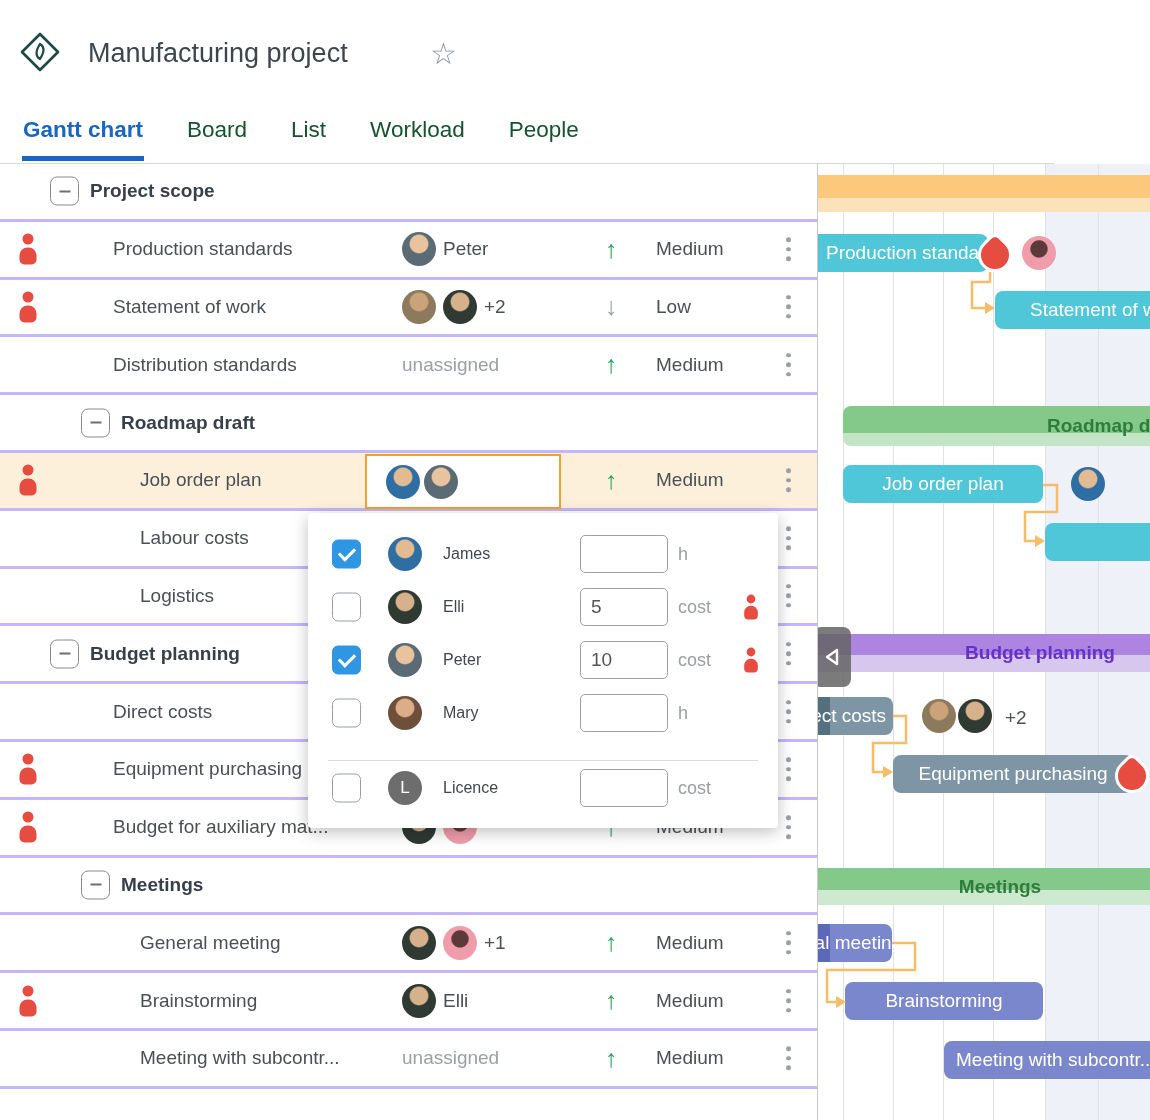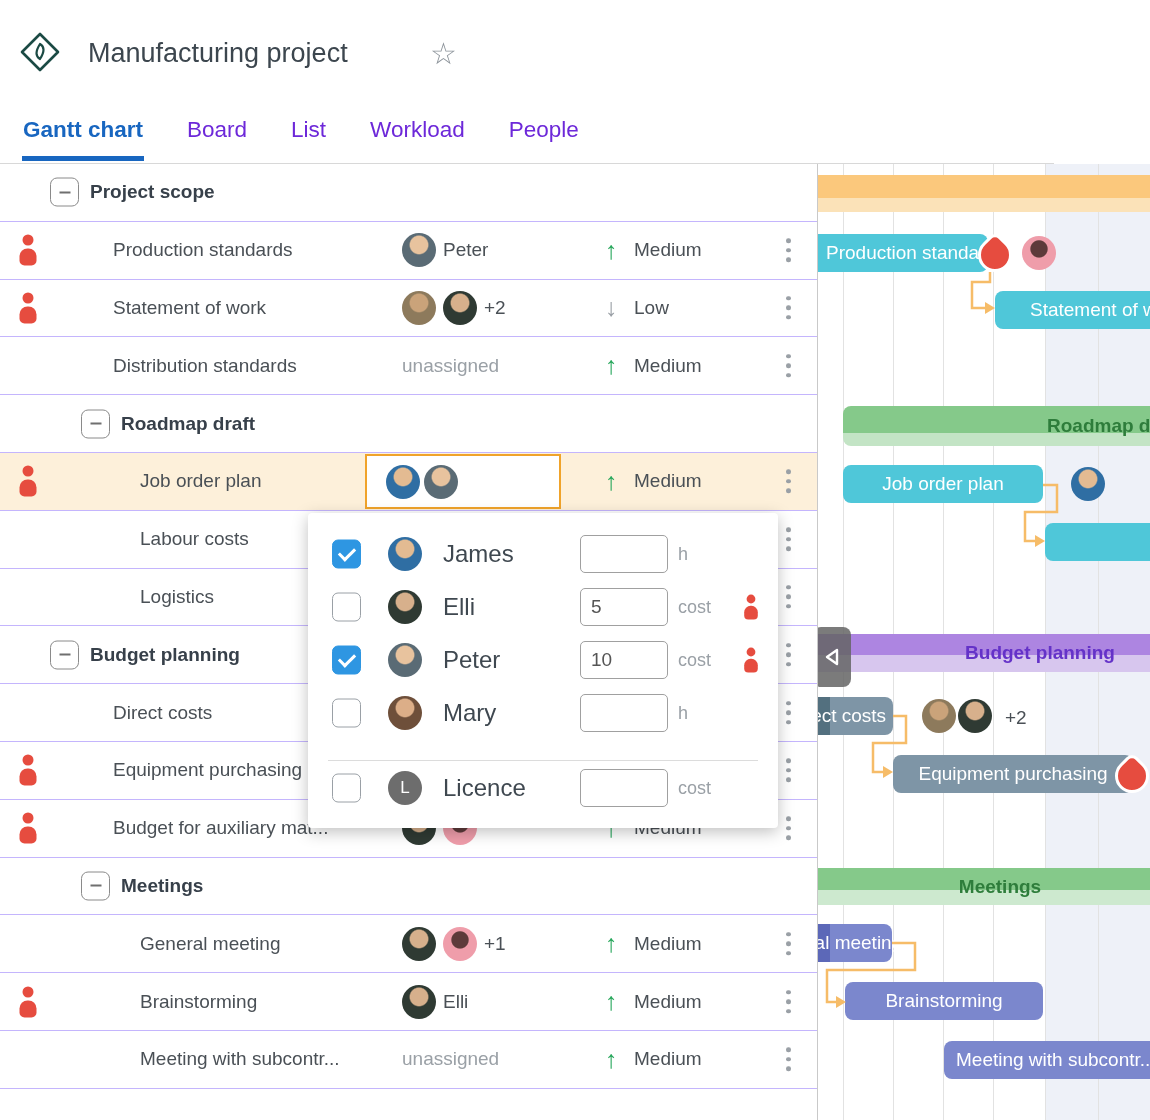--- a/index.html
+++ b/index.html
@@ -4,46 +4,46 @@
 <style>
   html,body{margin:0;padding:0;background:#fff;}
   .app{position:relative;width:1150px;height:1120px;background:#fff;overflow:hidden;
        font-family:"Liberation Sans",sans-serif;color:#4a5056;}
   
   .logo{position:absolute;left:18px;top:30px;width:44px;height:44px;}
   .title{position:absolute;left:88px;top:38px;font-size:27px;font-weight:400;color:#3c464e;}
   .star{position:absolute;left:430px;top:36px;font-size:30px;color:#8d949b;cursor:pointer;}
   .tabs{position:absolute;left:0;top:96px;width:1054px;height:68px;display:flex;align-items:center;
         padding-left:23px;gap:44px;border-bottom:1px solid #d8d8d8;box-sizing:border-box;}
-  .tab{font-size:22.5px;color:#6d28d9;cursor:pointer;}
+  .tab{font-size:22.5px;color:#14532d;cursor:pointer;}
   .tab.active{color:#1866c0;font-weight:700;position:relative;}
   .tab.active::after{content:"";position:absolute;left:-1px;right:-1px;bottom:-18px;height:5px;background:#1866c0;}
   
   .table{position:absolute;left:0;top:164px;width:818px;background:#fff;}
-  .row{position:relative;height:57.8px;border-bottom:1px solid #c4b5fd;box-sizing:border-box;background:#fff;}
+  .row{position:relative;height:57.8px;border-bottom:3px solid #c4b5fd;box-sizing:border-box;background:#fff;}
   .row.sel{background:#fdf0da;}
   .collapse{position:absolute;top:50%;transform:translateY(-50%);width:27px;height:27px;border:1.5px solid #8a8a8a;
             border-radius:7px;background:#fff;cursor:pointer;}
   .collapse .minus{position:absolute;left:50%;top:50%;transform:translate(-50%,-50%);width:11px;height:2px;background:#6f6f6f;}
   .c1{left:50px;} .c2{left:81px;}
   .glabel{position:absolute;top:50%;transform:translateY(-50%);font-size:19px;font-weight:700;color:#37404a;white-space:nowrap;}
   .g1{left:90px;} .g2{left:121px;}
   .tlabel{position:absolute;top:50%;transform:translateY(-50%);font-size:19px;color:#4a5056;white-space:nowrap;}
   .i1{left:113px;} .i2{left:140px;}
   .pflag{position:absolute;left:17px;top:50%;transform:translateY(-50%);width:22px;height:31px;}
   .pflag::before{content:"";position:absolute;left:50%;top:0;transform:translateX(-50%);
                  width:11px;height:11px;border-radius:50%;background:#e64c3f;}
   .pflag::after{content:"";position:absolute;left:50%;bottom:0;transform:translateX(-50%);
                 width:17px;height:17px;border-radius:8px 8px 5px 5px;background:#e64c3f;}
   .pflag.small{transform:translateY(-50%) scale(.8);}
   .cell-a{position:absolute;left:402px;top:0;height:100%;display:flex;align-items:center;gap:7px;font-size:19px;}
   .cell-p{position:absolute;left:598px;top:0;height:100%;display:flex;align-items:center;font-size:19px;}
   .arrow{font-size:25px;font-weight:700;width:26px;text-align:center;}
   .arrow.up{color:#28a75c;} .arrow.down{color:#9aa0a6;}
-  .prio-label{margin-left:10px;color:#4a5056;}
+  .prio-label{margin-left:32px;color:#4a5056;}
   .unassigned{color:#9aa0a6;}
   .plusn{color:#4a5056;}
   .dots{position:absolute;left:782px;top:50%;transform:translateY(-50%);display:flex;flex-direction:column;gap:5px;
         padding:4px;cursor:pointer;}
   .dots i{width:4.5px;height:4.5px;border-radius:50%;background:#9aa0a6;}
   
   .av{width:34px;height:34px;border-radius:50%;flex:0 0 auto;}
   .av1{background:radial-gradient(circle at 50% 35%,#e8c39e 0 31%,#5a6b75 36%);}
   .av2{background:radial-gradient(circle at 50% 35%,#caa37a 0 31%,#8d7a5c 36%);}
   .av3{background:radial-gradient(circle at 50% 35%,#d7b08c 0 31%,#2f3a33 36%);}
@@ -59,21 +59,21 @@
   
   .popup{position:absolute;left:308px;top:513px;width:470px;height:315px;background:#fff;border-radius:4px;
          box-shadow:0 4px 16px rgba(0,0,0,.25);z-index:6;}
   .prow{position:absolute;left:0;width:100%;height:53px;}
   .pcheck{position:absolute;left:24px;top:50%;transform:translateY(-50%);width:29px;height:29px;border-radius:6px;
           border:1.5px solid #9aa0a6;background:#fff;box-sizing:border-box;cursor:pointer;}
   .pcheck.on{background:#2e96e2;border-color:#2e96e2;}
   .pcheck.on::after{content:"";position:absolute;left:6px;top:7px;width:13px;height:7px;
                     border-left:3px solid #fff;border-bottom:3px solid #fff;transform:rotate(-45deg);}
   .pav{position:absolute;left:80px;top:50%;transform:translateY(-50%);}
-  .pname{position:absolute;left:135px;top:50%;transform:translateY(-50%);font-size:24px;color:#3f4850;}
+  .pname{position:absolute;left:135px;top:50%;transform:translateY(-50%);font-size:16px;color:#3f4850;}
   .pinput{position:absolute;left:272px;top:50%;transform:translateY(-50%);width:88px;height:38px;border:1.5px solid #a0a0a0;
           border-radius:5px;box-sizing:border-box;font-size:19px;color:#555;padding:0 0 0 10px;
           font-family:"Liberation Sans",sans-serif;outline:none;}
   .punit{position:absolute;left:370px;top:50%;transform:translateY(-50%);font-size:18px;color:#9aa0a6;}
   .pover{position:absolute;left:432px;top:50%;}
   .pdivider{position:absolute;left:20px;top:247px;width:430px;height:1px;background:#dcdcdc;}
   
   .gantt{position:absolute;left:818px;top:164px;width:332px;height:956px;overflow:hidden;background:#fff;}
   .weekend{position:absolute;left:227px;top:0;width:105px;height:956px;background:#eef1f8;}
   .gl{position:absolute;top:0;width:1px;height:956px;background:#e2e2e2;}

